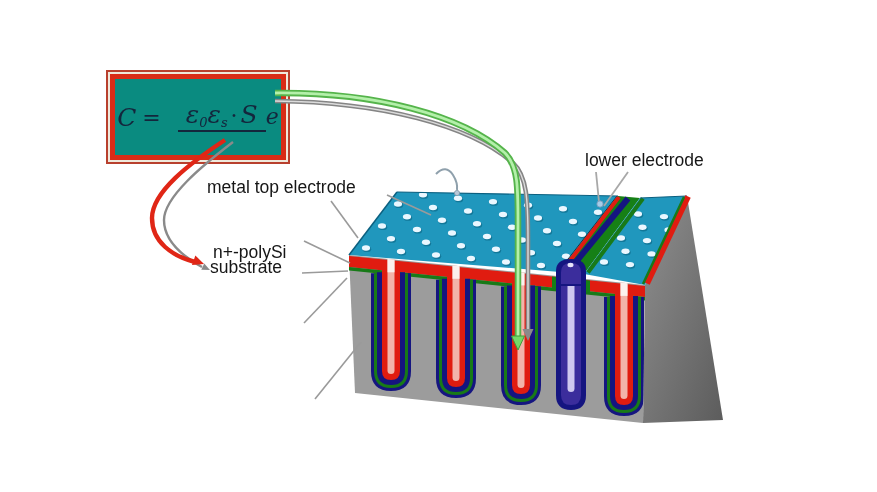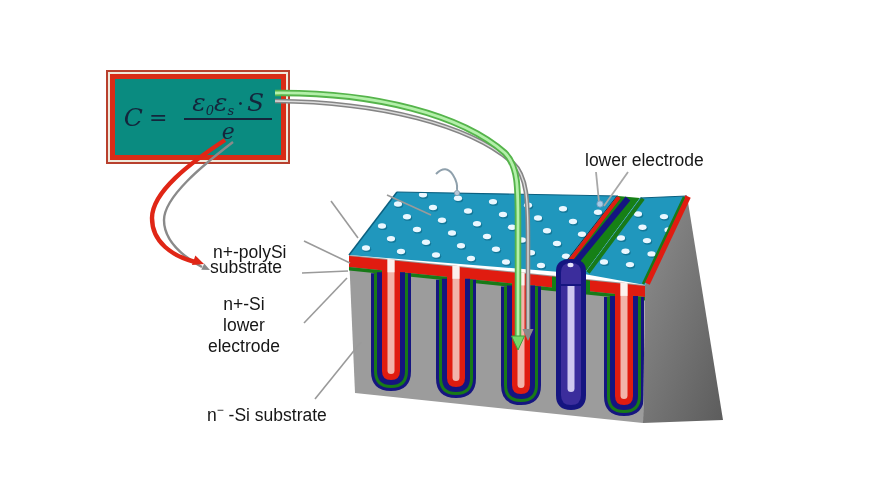--- a/index.html
+++ b/index.html
@@ -7,27 +7,27 @@
          font-family:"Liberation Sans",sans-serif;}
   
   .fbox{position:absolute;left:106px;top:70px;width:184px;height:94px;box-sizing:border-box;
         border:2px solid #b8402e;background:#efe9dc;padding:2px;z-index:2;}
   .fbox-mid{width:100%;height:100%;box-sizing:border-box;border:5px solid #d92c17;
             background:#0a8b80;display:flex;align-items:center;justify-content:center;}
   .formula{color:#14263c;font-family:"DejaVu Serif",serif;font-style:italic;
            display:flex;align-items:center;}
   .f-var{font-size:25px;}
   .f-eq{font-size:22px;margin:0 2px 0 6px;font-style:normal;}
-  .frac{display:inline-flex;flex-direction:column;align-items:center;margin-left:15px;}
+  .frac{display:inline-flex;flex-direction:row;align-items:center;margin-left:15px;}
   .num{border-bottom:2.5px solid #14263c;padding:0 8px 1px;line-height:1;white-space:nowrap;}
   .num sub{font-size:13px;}
   .f-dot{font-size:22px;padding:0 3px;font-style:normal;}
   .den{line-height:1.1;font-size:22px;}
   
-  .lbl{position:absolute;color:#161616;font-size:17.5px;line-height:21px;z-index:2;white-space:nowrap;text-align:center;}
+  .lbl{position:absolute;color:#161616;font-size:17.5px;line-height:21px;z-index:2;white-space:nowrap;}
   .lbl sup{font-size:12px;}
   
   #diagram{position:absolute;left:0;top:0;z-index:3;pointer-events:none;}
 </style>
 </head>
 <body>
 
 <div class="stage">
 
   <div class="fbox">
@@ -36,28 +36,23 @@
         <span class="f-var">C</span>
         <span class="f-eq">=</span>
         <span class="frac">
           <span class="num"><span class="f-var">ε</span><sub>0</sub><span class="f-var">ε</span><sub>s</sub><span class="f-dot">·</span><span class="f-var">S</span></span>
           <span class="den f-var">e</span>
         </span>
       </div>
     </div>
   </div>
 
+  <div class="lbl" style="left:207px;top:177px">metal top electrode</div>
   <div class="lbl" style="left:213px;top:242px">n+-polySi</div>
   <div class="lbl" style="left:210px;top:257px">substrate</div>
-  <div class="lbl" style="left:208px;top:294px">
-    <div>n+-Si</div>
-    <div>lower</div>
-    <div>electrode</div>
-  </div>
-  <div class="lbl" style="left:207px;top:400px"><span>n</span><sup>−</sup><span> -Si substrate</span></div>
 
   <div class="lbl" style="left:585px;top:150px">lower electrode</div>
 
   <svg id="diagram" width="877" height="492" viewBox="0 0 877 492">
       <defs>
         <linearGradient id="rg" x1="0" y1="0" x2="1" y2="1">
           <stop offset="0" stop-color="#8f8f8f"></stop>
           <stop offset="1" stop-color="#5c5c5c"></stop>
         </linearGradient>
         <clipPath id="frontClip">

